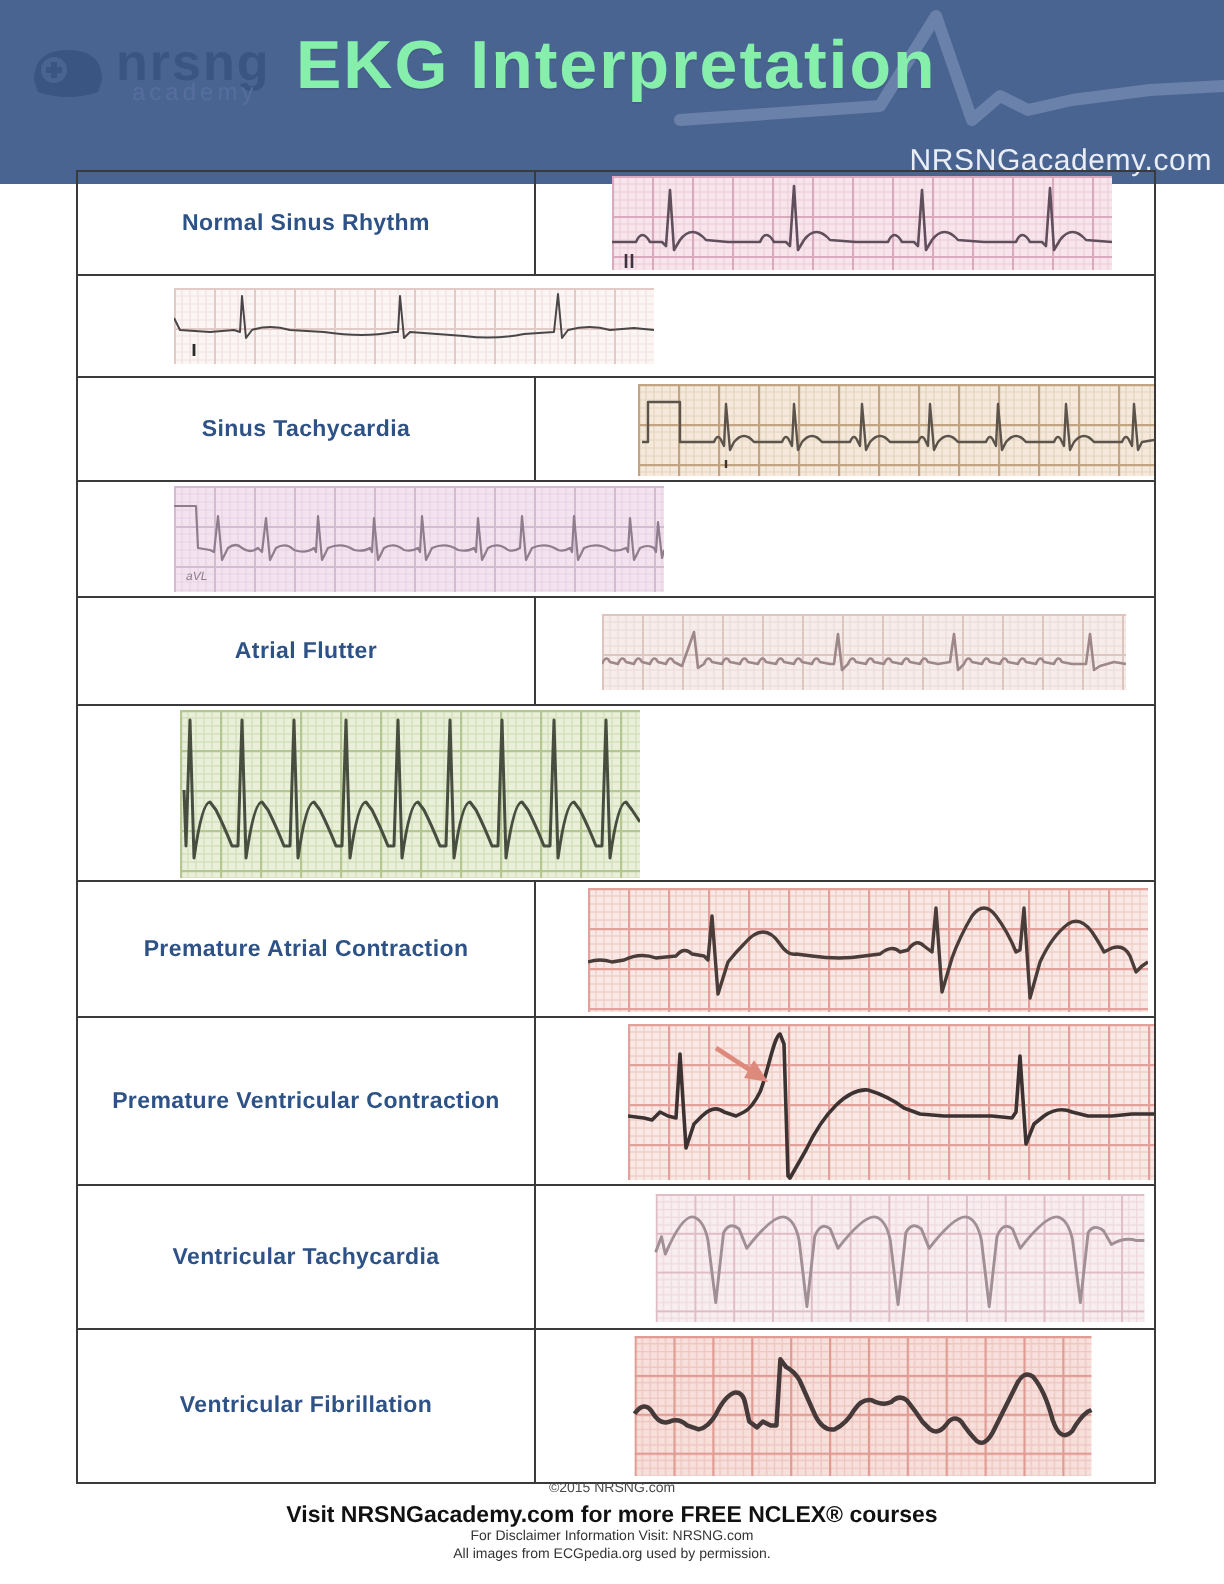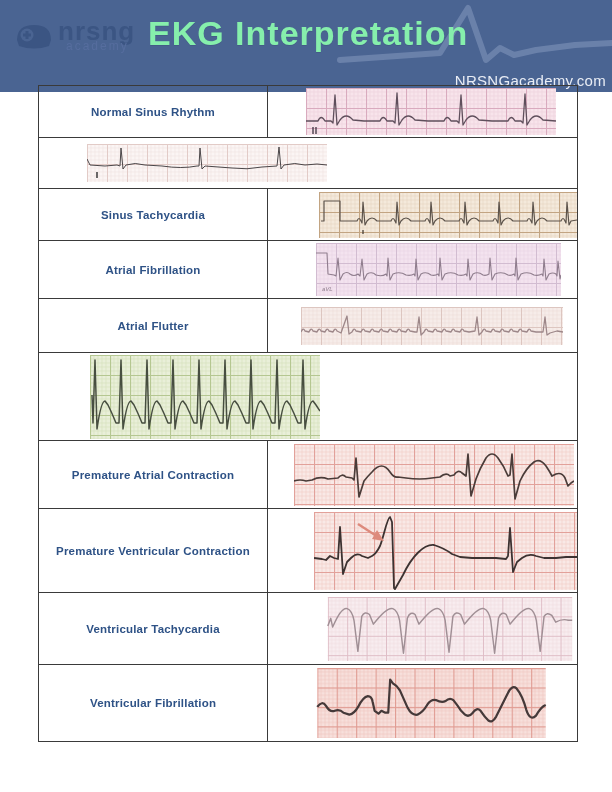--- a/index.html
+++ b/index.html
@@ -139,23 +139,20 @@
       <div class="strip-cell">
         <svg class="strip" width="258" height="46" viewBox="0 0 258 46" style="margin-left:51px">
           <rect width="258" height="46" fill="url(#gp-tan)"></rect>
           <path d="M2,29 L5,29 L5,9 L21,9 L21,29 L34,29 L38,29 Q40,24 42,29 L43,31 L44,10 L46,33 L48,29 Q53,23 58,29 L68,29 L72,29 Q74,24 76,29 L77,31 L78,10 L80,33 L82,29 Q87,23 92,29 L102,29 L106,29 Q108,24 110,29 L111,31 L112,10 L114,33 L116,29 Q121,23 126,29 L136,29 L140,29 Q142,24 144,29 L145,31 L146,10 L148,33 L150,29 Q155,23 160,29 L170,29 L174,29 Q176,24 178,29 L179,31 L180,10 L182,33 L184,29 Q189,23 194,29 L204,29 L208,29 Q210,24 212,29 L213,31 L214,10 L216,33 L218,29 Q223,23 228,29 L238,29 L242,29 Q244,24 246,29 L247,31 L248,10 L250,33 L252,29 L258,28" fill="none" stroke="#5c534b" stroke-width="1.2" stroke-linejoin="round"></path>
           <path d="M44,38 V42" stroke="#3c352e" stroke-width="1.2" fill="none"></path>
         </svg>
       </div>
     </div>
 
     <div class="row" style="height:58px">
-      <div class="label-cell">
-        <span>Atrial Fibrillation</span>
-      </div>
       <div class="strip-cell">
         <svg class="strip" width="245" height="53" viewBox="0 0 245 53" style="margin-left:48px">
           <rect width="245" height="53" fill="url(#gp-lav)"></rect>
           <path d="M0,10 L11,10 L12,31 L18,32 L20,33 L22,15 L24,37 L27,31 Q31,28 34,31 Q38,34 42,31 L44,33 L46,16 L48,37 L51,31 Q56,28 60,32 Q66,34 70,31 L71,33 L72,15 L74,37 L77,31 Q84,28 90,32 Q95,33 98,31 L99,33 L100,16 L102,37 L105,31 Q110,28 115,32 Q119,33 122,31 L123,33 L124,15 L126,37 L129,31 Q136,28 142,32 Q147,33 150,31 L151,33 L152,16 L154,37 L157,31 Q162,28 167,32 Q170,33 173,31 L174,15 L176,37 L179,31 Q186,28 192,32 Q195,33 198,31 L199,33 L200,15 L202,37 L205,31 Q212,28 218,32 Q222,33 226,31 L227,33 L228,16 L230,37 L233,31 Q237,29 240,31 L241,33 L242,18 L244,36 L245,32" fill="none" stroke="#8f7d8d" stroke-width="1.1" stroke-linejoin="round"></path>
         </svg>
         <span class="strip-annot" style="left:54px;bottom:6px">aVL</span>
       </div>
     </div>
 
     <div class="row" style="height:54px">
@@ -226,14 +223,20 @@
       <div class="strip-cell">
         <svg class="strip" width="235" height="70" viewBox="0 0 235 72" style="margin-left:46px">
           <rect width="235" height="72" fill="url(#gp-vfb)"></rect>
           <path d="M0,40 Q5,33 9,39 Q13,46 18,44 Q23,42 27,46 L33,48 Q38,47 42,40 Q47,30 52,29 Q56,29 57,35 L59,44 L63,47 L66,44 L70,46 L73,46 L75,12 L78,16 Q82,18 85,23 Q89,32 93,41 Q97,49 103,48 Q109,45 113,38 Q117,32 122,33 Q128,36 132,34 Q136,30 140,33 Q144,38 148,44 L152,48 Q156,51 160,46 Q164,40 168,44 Q172,50 176,54 Q180,57 184,50 Q190,38 196,26 Q200,17 205,21 Q211,28 215,43 Q219,55 225,49 Q229,42 233,39 L235,38" fill="none" stroke="#453939" stroke-width="2.3" stroke-linejoin="round"></path>
         </svg>
       </div>
     </div>
 
   </div>
 
+  <div class="footer">
+    <div class="f-copy">©2015 NRSNG.com</div>
+    <div class="f-cta">Visit NRSNGacademy.com for more FREE NCLEX® courses</div>
+    <div class="f-small">For Disclaimer Information Visit: NRSNG.com</div>
+    <div class="f-small">All images from ECGpedia.org used by permission.</div>
+  </div>
 
 </div>
 
 </body></html>

